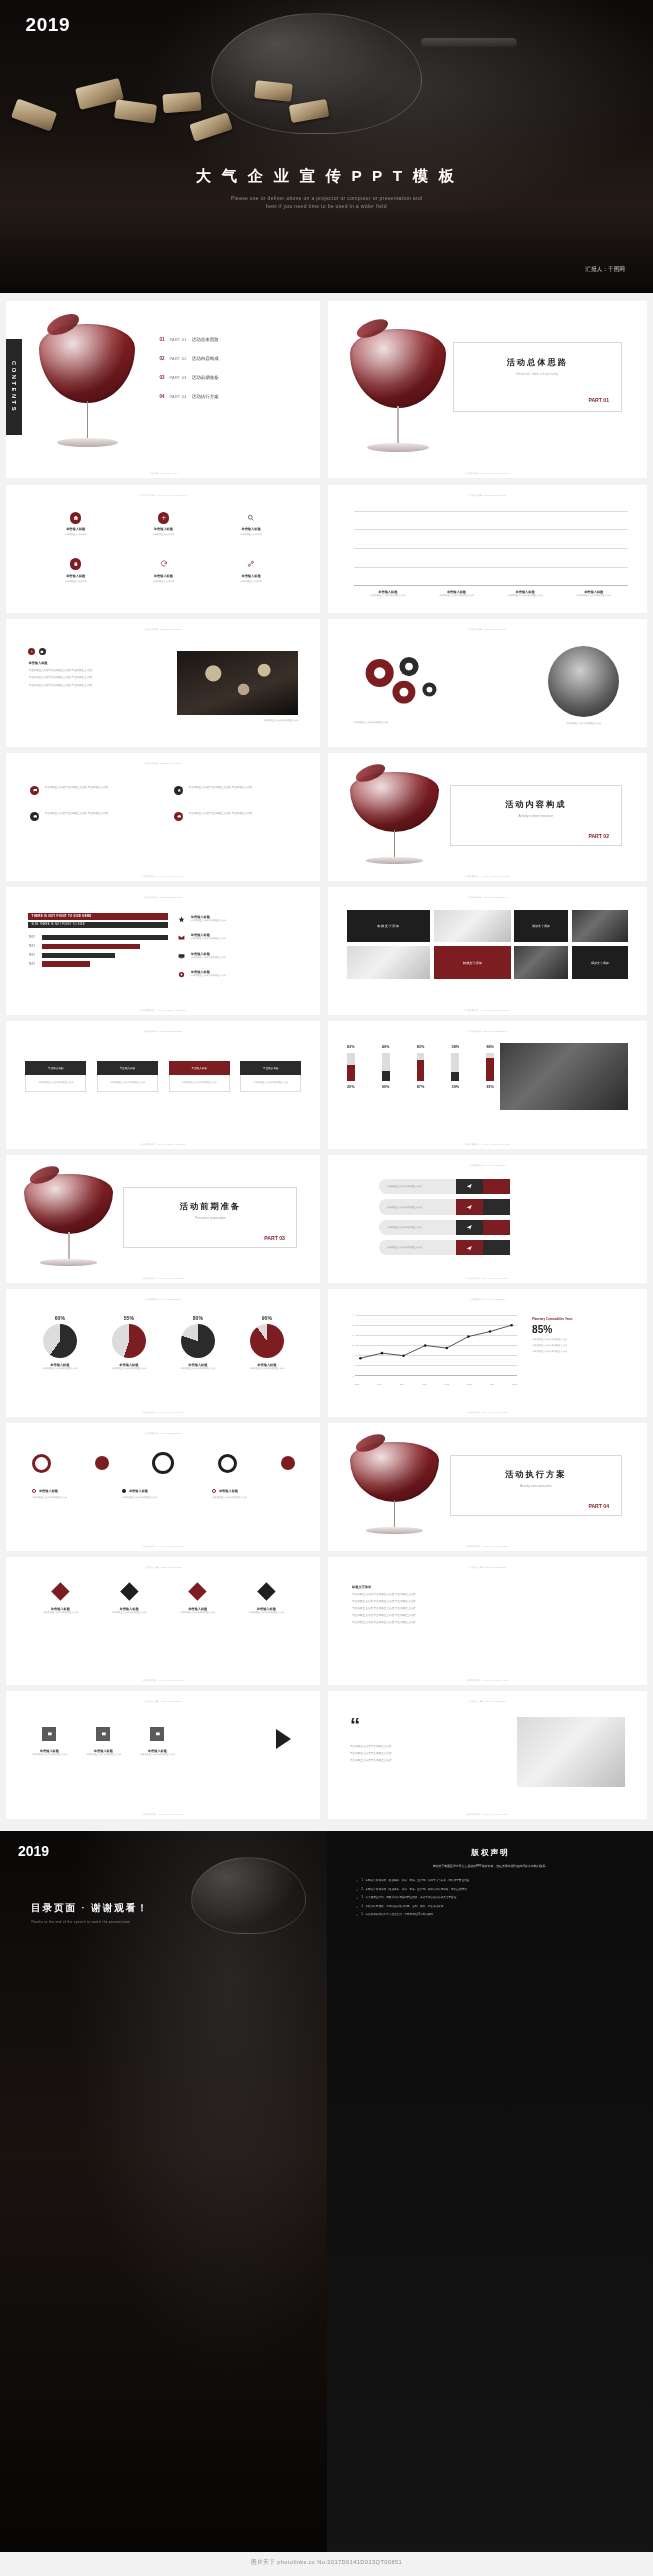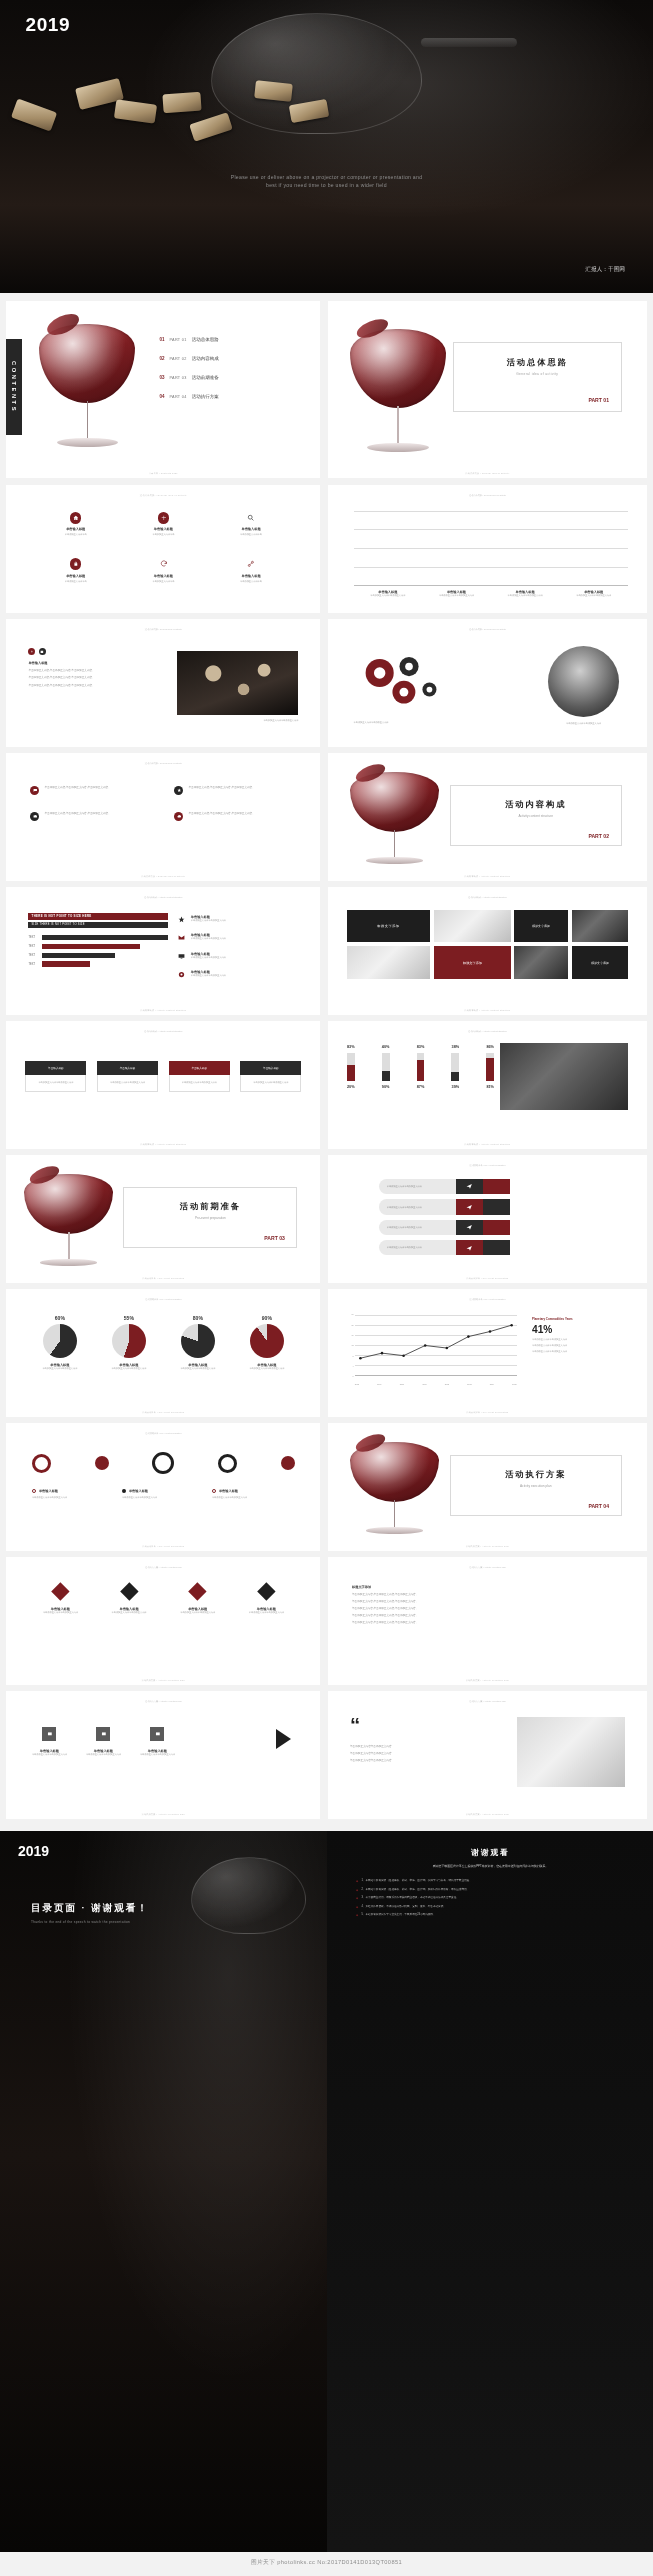--- a/index.html
+++ b/index.html
@@ -128,20 +128,21 @@
 
   <div class="cork" style="left:77px;top:83px;width:45px;height:22px;transform:rotate(-14deg)"></div>
   <div class="cork" style="left:115px;top:102px;width:41px;height:19px;transform:rotate(8deg)"></div>
   <div class="cork" style="left:163px;top:93px;width:38px;height:19px;transform:rotate(-4deg)"></div>
   <div class="cork" style="left:12.8px;top:105px;width:42px;height:20.4px;transform:rotate(20deg)"></div>
   <div class="cork" style="left:191px;top:118px;width:40px;height:18px;transform:rotate(-18deg)"></div>
   <div class="cork" style="left:255px;top:82px;width:37px;height:18px;transform:rotate(6deg)"></div>
   <div class="cork" style="left:290px;top:102px;width:38px;height:18px;transform:rotate(-10deg)"></div>
 
   <div class="titlebar">
+    <div style="font-size:15.3px;font-weight:bold;color:#fff;letter-spacing:3.2px;">大 气 企 业 宣 传 P P T 模 板</div>
     <div style="margin-top:7.7px;font-size:5.1px;color:#8f8f8f;letter-spacing:0.3px;">Please use or deliver above on a projector or computer or presentation and</div>
     <div style="margin-top:1.9px;font-size:5.1px;color:#8f8f8f;letter-spacing:0.3px;">best if you need time to be used in a wider field</div>
   </div>
 
   <div style="position:absolute;right:28px;bottom:19px;font-size:5.7px;color:#cfcfcf;">汇报人：千图网</div>
 </div>
 
 <div class="page" style="left:6.4px;top:301px;width:314px;height:177px;">
   <div style="position:absolute;left:0;top:38px;width:15.3px;height:96px;background:#262626;color:#fff;
               display:flex;align-items:center;justify-content:center;">
@@ -724,21 +725,21 @@
       <span>2011</span>
       <span>2012</span>
       <span>2013</span>
       <span>2014</span>
       <span>2015</span>
     </div>
   </div>
 
   <div style="position:absolute;right:19px;top:28px;width:96px;">
     <div style="font-size:2.9px;color:#7c1d21;font-weight:bold;">Planetary Commodities Years</div>
-    <div style="font-size:10.2px;font-weight:bold;color:#222;margin:2.6px 0 3.8px;">41%</div>
+    <div style="font-size:10.2px;font-weight:bold;color:#222;margin:2.6px 0 3.8px;">85%</div>
     <div class="tiny2">单击添加正文内容单击添加正文内容</div>
     <div class="tiny2" style="margin-top:2.6px;">单击添加正文内容单击添加正文内容</div>
     <div class="tiny2" style="margin-top:2.6px;">单击添加正文内容单击添加正文内容</div>
   </div>
   <div class="pfoot">活动前期准备 / Pre-event preparation</div>
 </div>
 
 <div class="page" style="left:6.4px;top:1423px;width:314px;height:128px;">
   <div style="position:absolute;left:0;right:0;top:9px;text-align:center;font-size:2.2px;color:#c3c3c3;">活动前期准备 / Pre-event preparation</div>
 
@@ -897,21 +898,21 @@
        border:0.6px solid rgba(255,255,255,.14);"></div>
 
   <div style="position:absolute;left:31px;top:71px;">
     <div style="font-size:9.6px;font-weight:bold;color:#fff;letter-spacing:1.9px;">目录页面  ·  谢谢观看！</div>
     <div style="margin-top:5.1px;font-size:3.2px;color:#8c8c8c;letter-spacing:0.3px;">Thanks to the end of the speech to watch the presentation</div>
   </div>
 </div>
 
 <div class="page dark" style="left:327px;top:1831px;width:327px;height:721px;">
   <div style="position:absolute;inset:0;background:linear-gradient(180deg,#0c0c0c,#141414);"></div>
-  <div style="position:absolute;left:0;right:0;top:16.6px;text-align:center;font-size:7.7px;font-weight:bold;color:#fff;letter-spacing:1.9px;">谢谢观看</div>
+  <div style="position:absolute;left:0;right:0;top:16.6px;text-align:center;font-size:7.7px;font-weight:bold;color:#fff;letter-spacing:1.9px;">版权声明</div>
   <div style="position:absolute;left:0;right:0;top:33px;text-align:center;font-size:2.9px;color:#cfcfcf;">感谢您下载图巨设计平台上提供的PPT模板素材，您在使用中遇到任何问题请与我们联系。</div>
 
   <div style="position:absolute;left:29px;right:25.5px;top:48px;">
     <div style="display:flex;gap:3.2px;margin-bottom:4.5px;">
       <span class="maroon" style="font-size:2.9px;">◆</span>
       <span style="font-size:2.6px;color:#bdbdbd;line-height:1.5;">1、本网站中所有资源（包括模板、素材、字体、图片等）仅供学习与参考，请勿用于商业用途。</span>
     </div>
     <div style="display:flex;gap:3.2px;margin-bottom:4.5px;">
       <span class="maroon" style="font-size:2.9px;">◆</span>
       <span style="font-size:2.6px;color:#bdbdbd;line-height:1.5;">2、本网站中所有资源（包括模板、素材、字体、图片等）版权归原作者所有，请勿直接商用。</span>

